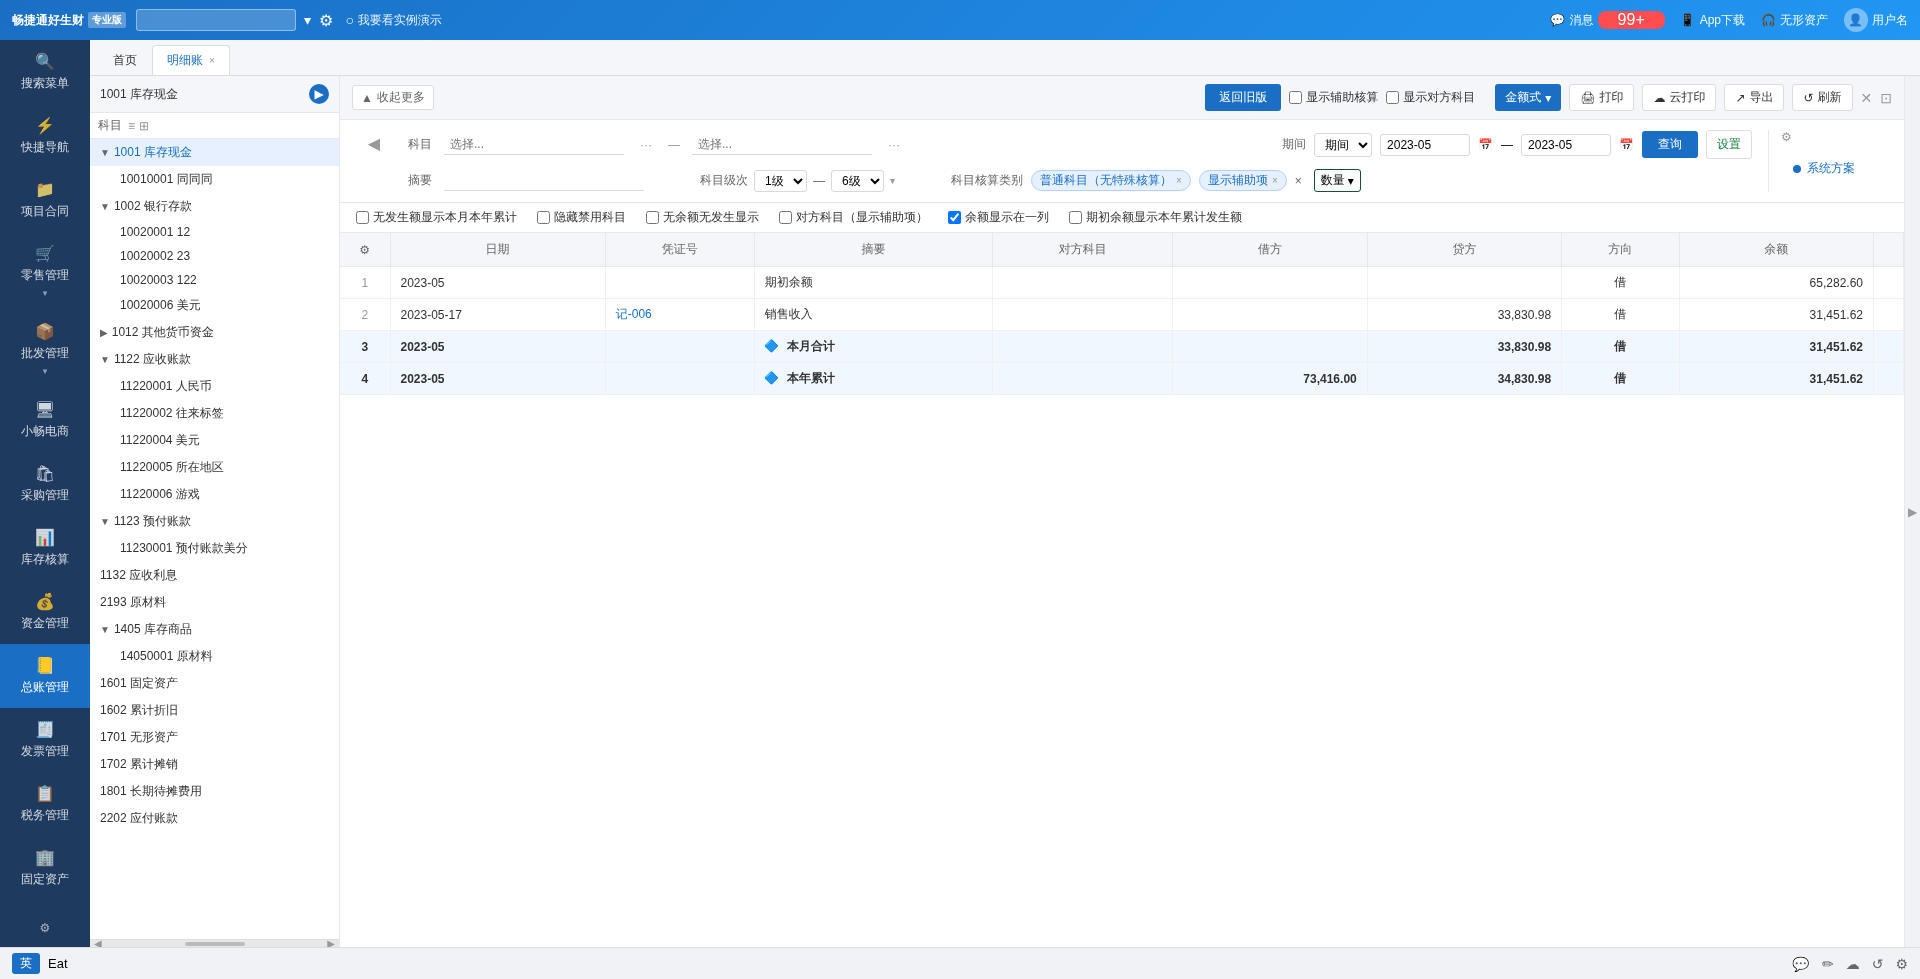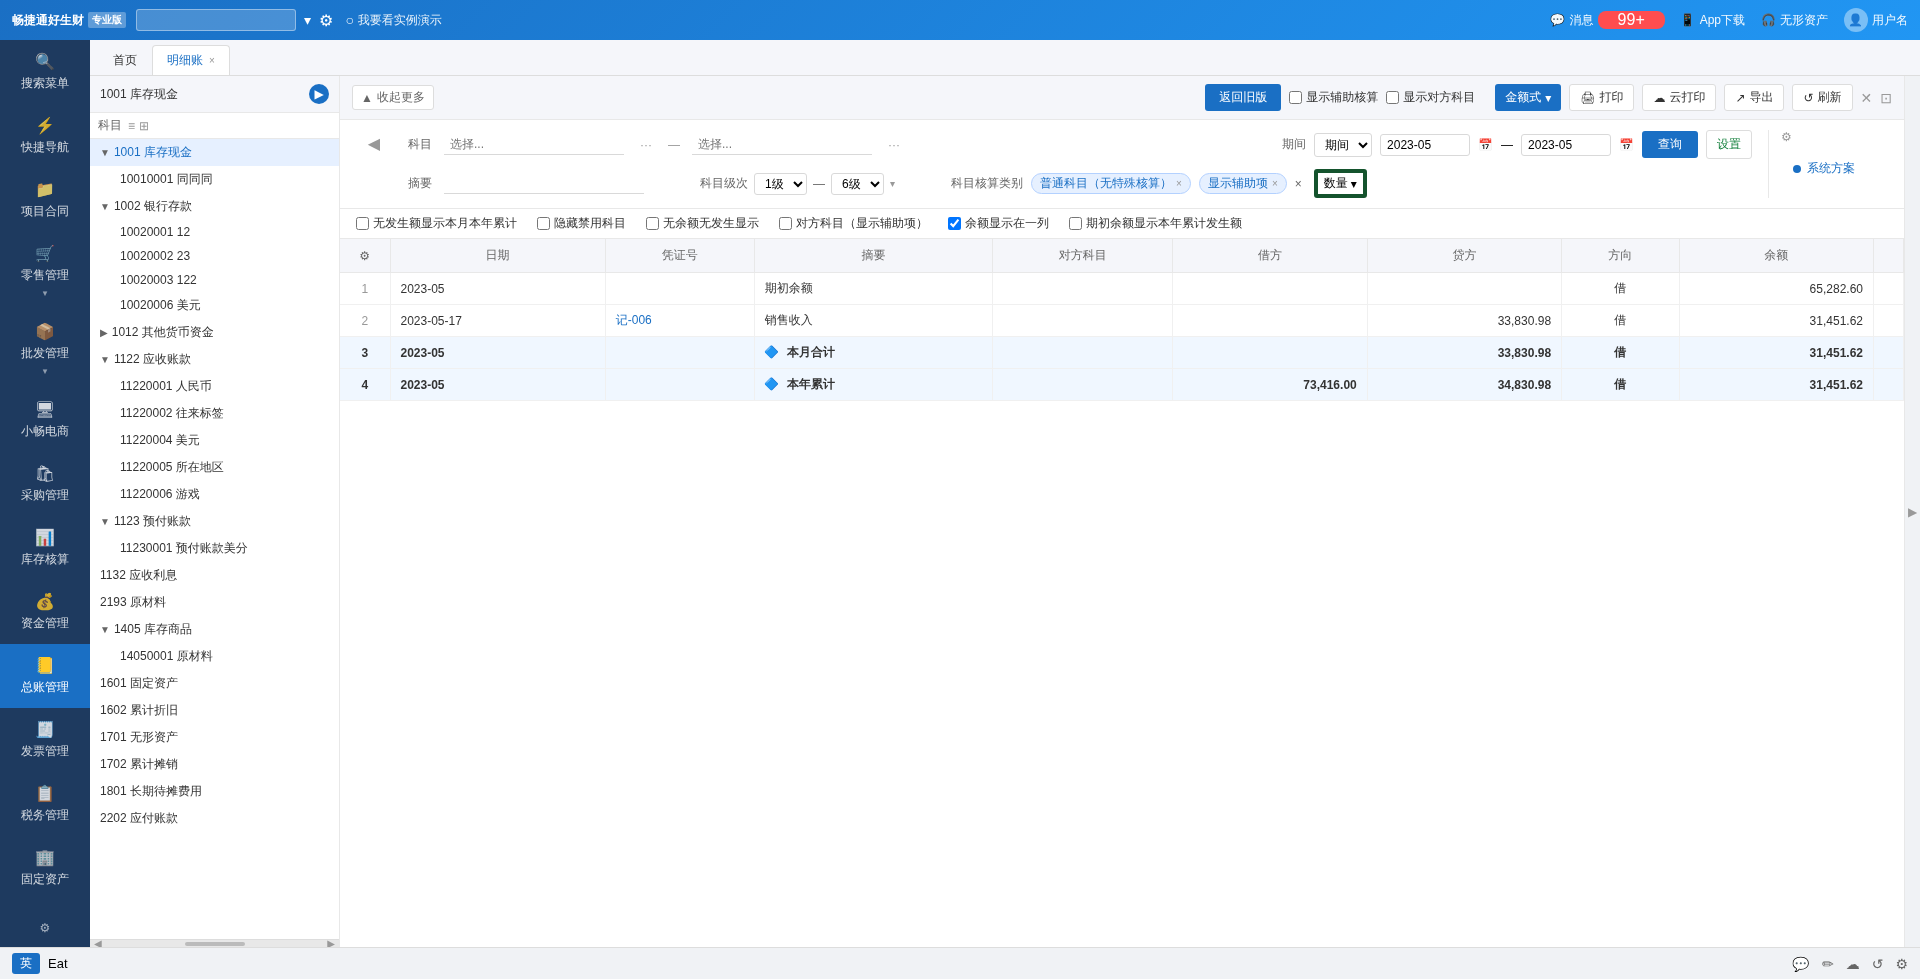--- a/index.html
+++ b/index.html
@@ -88,21 +88,21 @@
     .period-select { border: 1px solid #d9d9d9; border-radius: 3px; padding: 3px 6px; font-size: 12px; background: white; cursor: pointer; }
     .period-input { border: 1px solid #d9d9d9; border-radius: 3px; padding: 3px 6px; font-size: 12px; width: 90px; }
     .btn-search { background: #1a6fc4; color: white; border: none; padding: 5px 16px; border-radius: 3px; cursor: pointer; font-size: 12px; }
     .btn-settings { background: white; color: #15803d; border: 1px solid #ddd; padding: 5px 10px; border-radius: 3px; cursor: pointer; font-size: 12px; }
     .filter-row2 { display: flex; align-items: center; gap: 12px; }
     .subject-level { display: flex; align-items: center; gap: 6px; font-size: 12px; color: #666; }
     .level-select { border: 1px solid #d9d9d9; border-radius: 3px; padding: 2px 6px; font-size: 12px; background: white; }
     .subject-category { display: flex; align-items: center; gap: 8px; font-size: 12px; color: #666; }
     .tag { background: #e6f0ff; color: #1a6fc4; border: 1px solid #b3d1ff; border-radius: 12px; padding: 1px 8px; font-size: 11px; display: flex; align-items: center; gap: 4px; }
     .tag .remove { cursor: pointer; color: #999; font-size: 10px; }
-    .qty-btn { border: 4px solid #14532d; background: white; border-radius: 3px; padding: 2px 6px; font-size: 12px; cursor: pointer; display: flex; align-items: center; gap: 3px; }
+    .qty-btn { border: 1px solid #14532d; background: white; border-radius: 3px; padding: 2px 6px; font-size: 12px; cursor: pointer; display: flex; align-items: center; gap: 3px; }
 
     
     .checkbox-row { padding: 6px 16px; border-bottom: 1px solid #e8e8e8; display: flex; align-items: center; gap: 20px; flex-shrink: 0; flex-wrap: wrap; }
 
     
     .data-table-wrap { flex: 1; overflow-y: auto; padding: 0; }
     table { width: 100%; border-collapse: collapse; }
     thead th { background: #f5f6fa; border-bottom: 1px solid #e8e8e8; border-right: 1px solid #e8e8e8; padding: 8px 10px; text-align: center; color: #666; font-weight: normal; font-size: 12px; position: sticky; top: 0; z-index: 1; }
     thead th:first-child { width: 50px; }
     tbody td { border-bottom: 1px solid #f0f0f0; border-right: 1px solid #f0f0f0; padding: 7px 10px; color: #333; font-size: 12px; }

